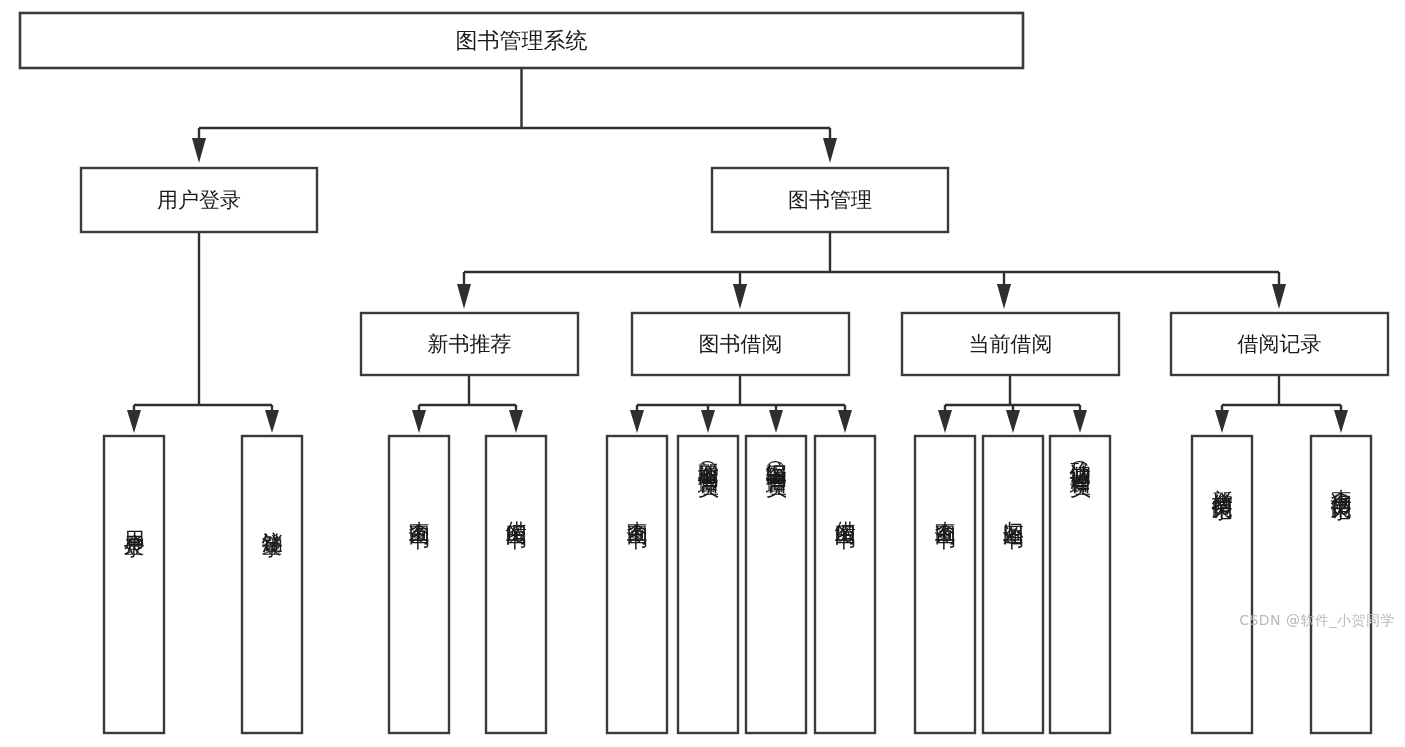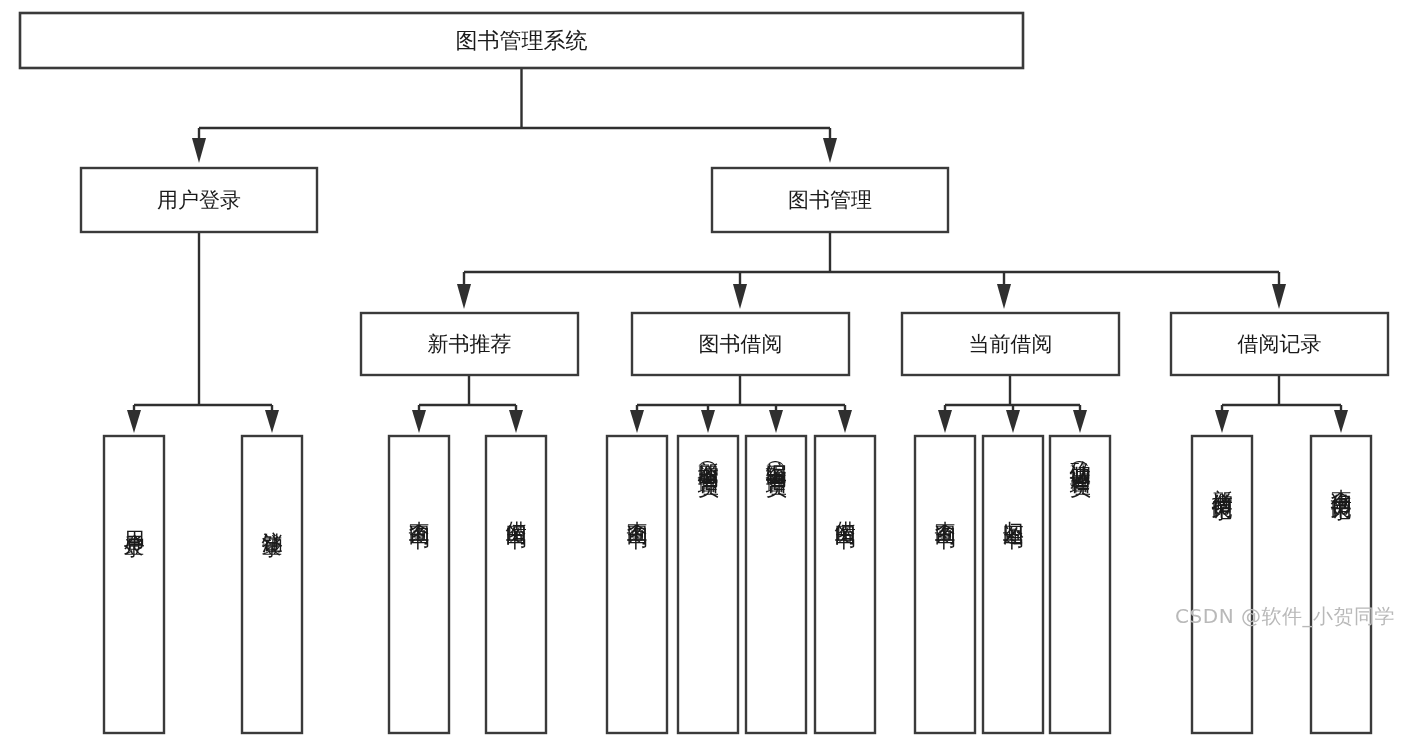--- a/index.html
+++ b/index.html
@@ -71,21 +71,21 @@
     line-height: 1.08;
     letter-spacing: 2.5px;
     color: #1a1a1a;
     white-space: nowrap;
   }
   .watermark {
     position: absolute;
     right: 10px;
     bottom: 4px;
     font-family: "DejaVu Sans", "Liberation Sans", sans-serif;
-    font-size: 20px;
+    font-size: 14px;
     color: #b9b9b9;
     letter-spacing: 0.5px;
     white-space: nowrap;
   }
 </style>
 </head>
 <body>
 
 <div id="diagram-root">
 

